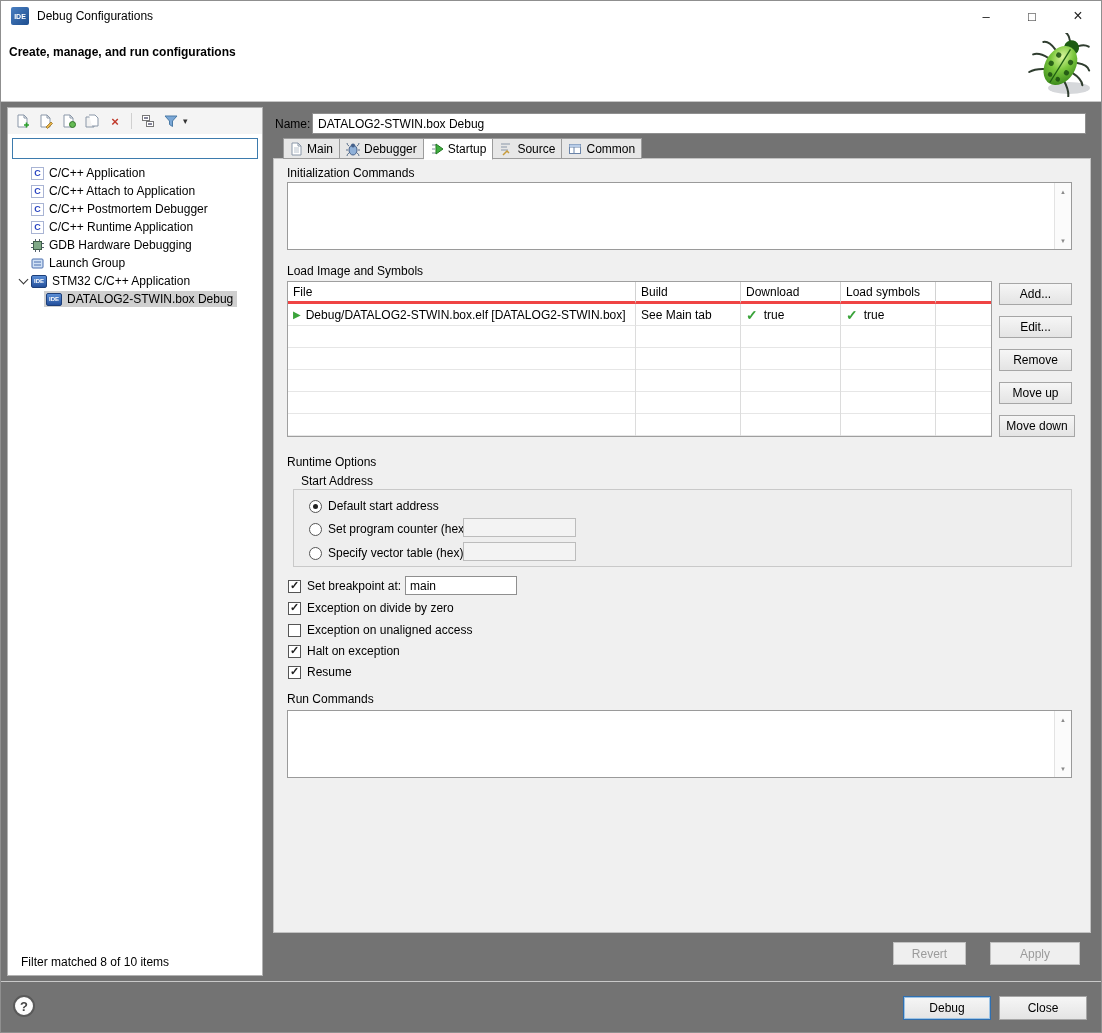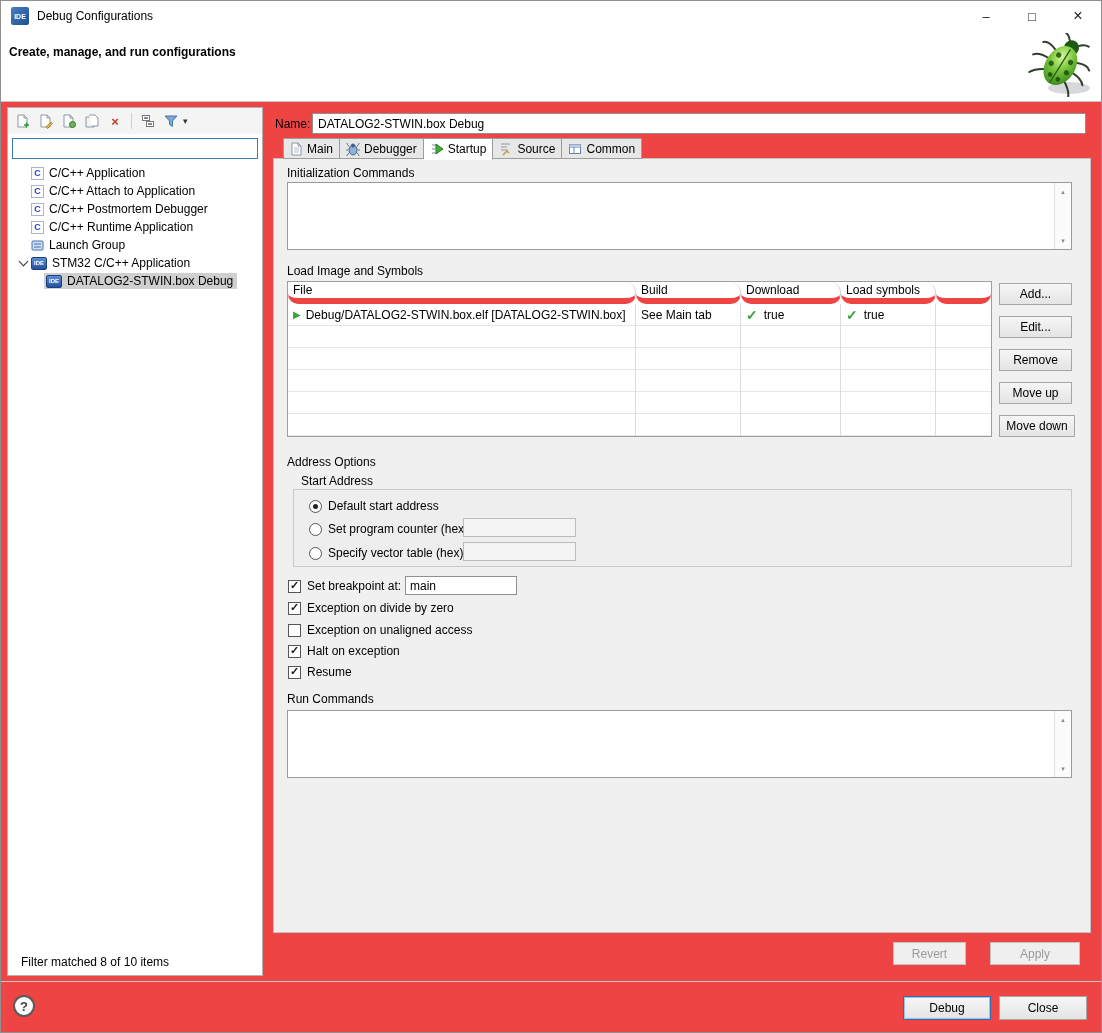--- a/index.html
+++ b/index.html
@@ -1,18 +1,18 @@
 <!DOCTYPE html>
 <html><head>
 <meta charset="utf-8">
 <style>
   * { box-sizing: border-box; margin: 0; padding: 0; }
   body { margin: 0; background: #fff; font-family: "Liberation Sans", sans-serif; }
 
-  .window { position: relative; width: 1102px; height: 1033px; background: #ef4444;
+  .window { position: relative; width: 1102px; height: 1033px; background: #737373;
             border: 1px solid #8f8f8f; font-size: 12px; color: #000; overflow: hidden; }
 
   
   .titlebar { position: absolute; top: 0; left: 0; right: 0; height: 30px; background: #fff;
               display: flex; align-items: center; }
   .app-icon { width: 18px; height: 18px; margin-left: 10px; border-radius: 2px;
               background: linear-gradient(135deg,#4a7fc1,#1d4e8f); color: #fff;
               font-size: 7px; font-weight: bold; display: flex; align-items: center; justify-content: center; }
   .title-text { margin-left: 8px; }
   .win-controls { margin-left: auto; display: flex; height: 100%; }
@@ -76,21 +76,21 @@
             justify-content: center; font-size: 6px; color: #8a8a8a; }
   .sb-btn.top { top: 1px; } .sb-btn.bottom { bottom: 1px; }
 
   
   .load-table { position: absolute; left: 13px; top: 122px; width: 705px; height: 156px;
                 background: #fff; border: 1px solid #9f9f9f;
                 display: grid; grid-template-columns: 348px 105px 100px 95px 55px;
                 grid-auto-rows: 22px; }
   .tc { border-right: 1px solid #dcdcdc; border-bottom: 1px solid #e6e6e6; display: flex;
         align-items: center; padding: 0 5px; overflow: hidden; white-space: nowrap; }
-  .tc.hdr { border-right: 1px solid #d2d2d2; border-bottom: 6px solid #ef4444; border-radius: 10px; }
+  .tc.hdr { border-right: 1px solid #d2d2d2; border-bottom: 3px solid #ef4444; }
   .tc.last { border-right: none; }
   .gcheck { color: #3aa33a; font-weight: bold; font-size: 14px; margin-right: 6px; }
   .fplay { color: #3aa33a; font-size: 10px; margin-right: 5px; }
   .table-empty { grid-column: 1 / 6; height: 110px; position: relative;
                  background: repeating-linear-gradient(#fff 0 21px, #e6e6e6 21px 22px); }
   .vline { position: absolute; top: 0; bottom: 0; width: 1px; background: #dcdcdc; }
 
   .btn { background: linear-gradient(#f6f6f6,#e4e4e4); border: 1px solid #a6a6a6;
          display: flex; align-items: center; justify-content: center;
          font: 12px "Liberation Sans", sans-serif; }
@@ -235,20 +235,30 @@
       </div>
       <div class="tree-row">
         <span class="chev-space"></span>
         <span class="ico c-icon">C</span>
         <span>C/C++ Runtime Application</span>
       </div>
       <div class="tree-row">
         <span class="chev-space"></span>
         <span class="ico">
           <svg width="13" height="13">
+              <rect x="2.5" y="2.5" width="8" height="8" fill="#7fa887" stroke="#3c5c44"></rect>
+              <path d="M4.5 0v2.5M8.5 0v2.5M4.5 10.5V13M8.5 10.5V13M0 4.5h2.5M0 8.5h2.5M10.5 4.5H13M10.5 8.5H13" stroke="#55606e" stroke-width="1"></path>
+            </svg>
+        </span>
+        <span>GDB Hardware Debugging</span>
+      </div>
+      <div class="tree-row">
+        <span class="chev-space"></span>
+        <span class="ico">
+          <svg width="13" height="13">
               <rect x="1" y="2" width="11" height="9" rx="1" fill="#cfe0f5" stroke="#4a6fae"></rect>
               <path d="M3 5h7M3 8h7" stroke="#4a6fae"></path>
             </svg>
         </span>
         <span>Launch Group</span>
       </div>
       <div class="tree-row">
         <span class="chev"></span>
         <span class="ico ide-icon">IDE</span>
         <span>STM32 C/C++ Application</span>
@@ -361,21 +371,21 @@
           <div class="vline" style="left:647px"></div>
         </div>
       </div>
 
       <div class="btn side-btn" style="top:124px">Add...</div>
       <div class="btn side-btn" style="top:157px">Edit...</div>
       <div class="btn side-btn" style="top:190px">Remove</div>
       <div class="btn side-btn" style="top:223px">Move up</div>
       <div class="btn side-btn" style="top:256px;width:76px">Move down</div>
 
-      <span class="sec-label" style="top:296px">Address Options</span>
+      <span class="sec-label" style="top:296px">Runtime Options</span>
       <span class="sec-label" style="top:315px;left:27px">Start Address</span>
 
       <div class="sa-box">
         <div class="radio-row" style="top:8px">
           <span class="radio">
               <span class="dot"></span>
             </span>
           <span>Default start address</span>
         </div>
         <div class="radio-row" style="top:31px">

